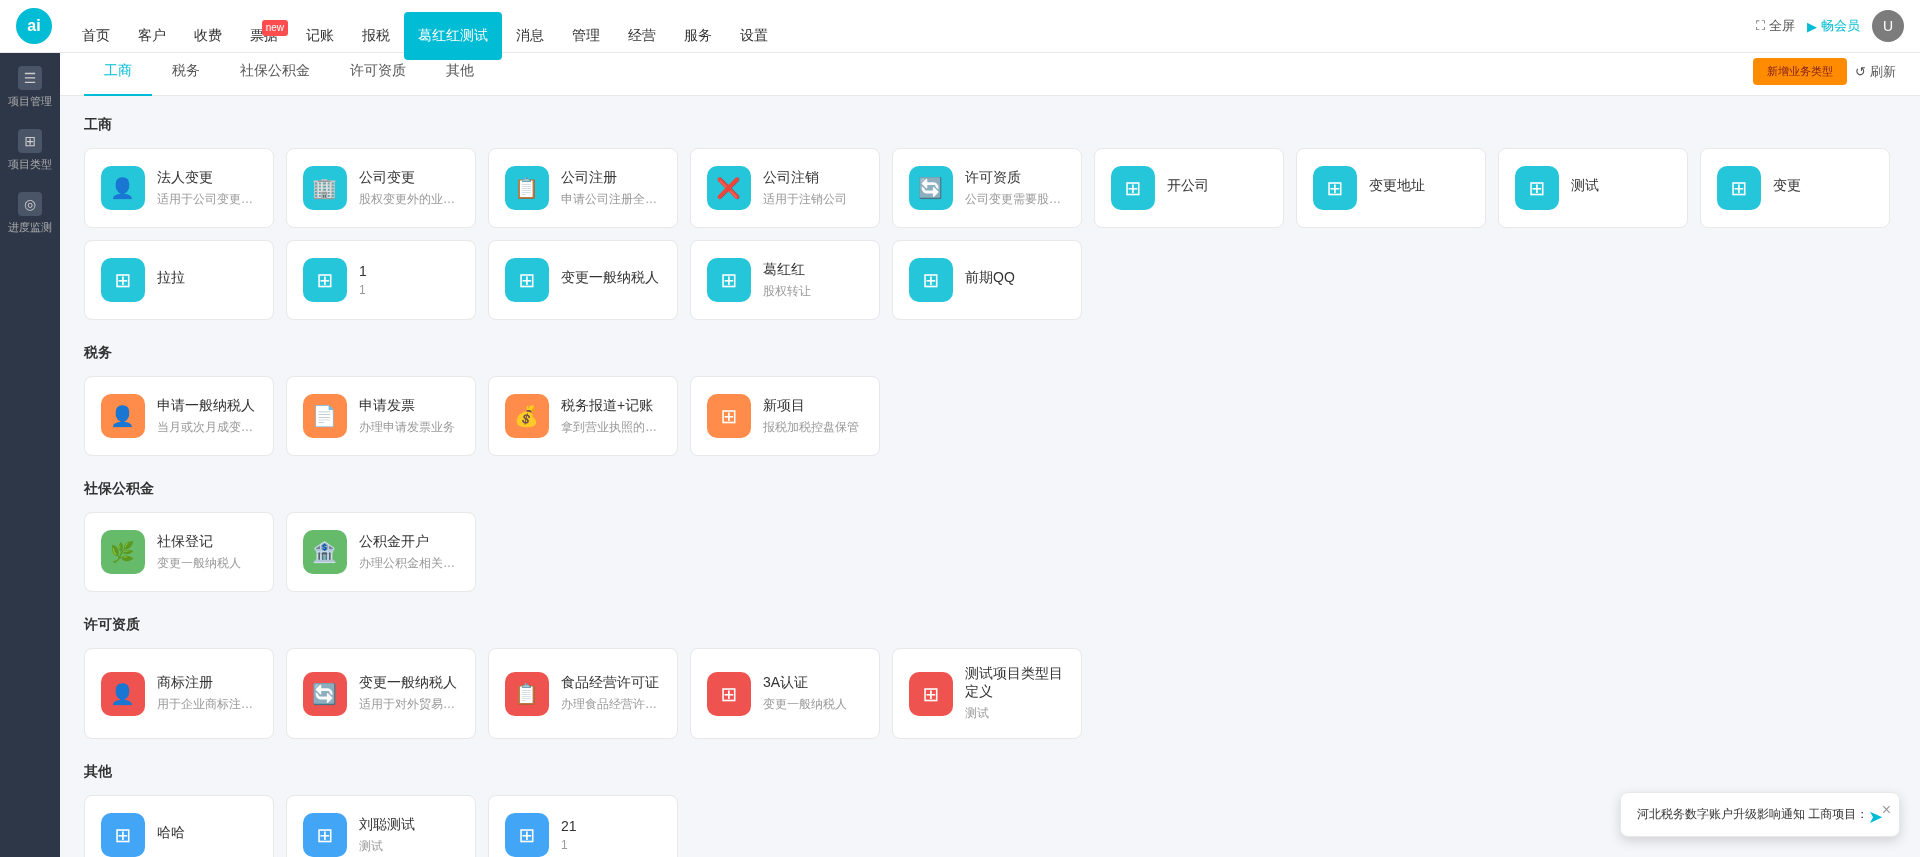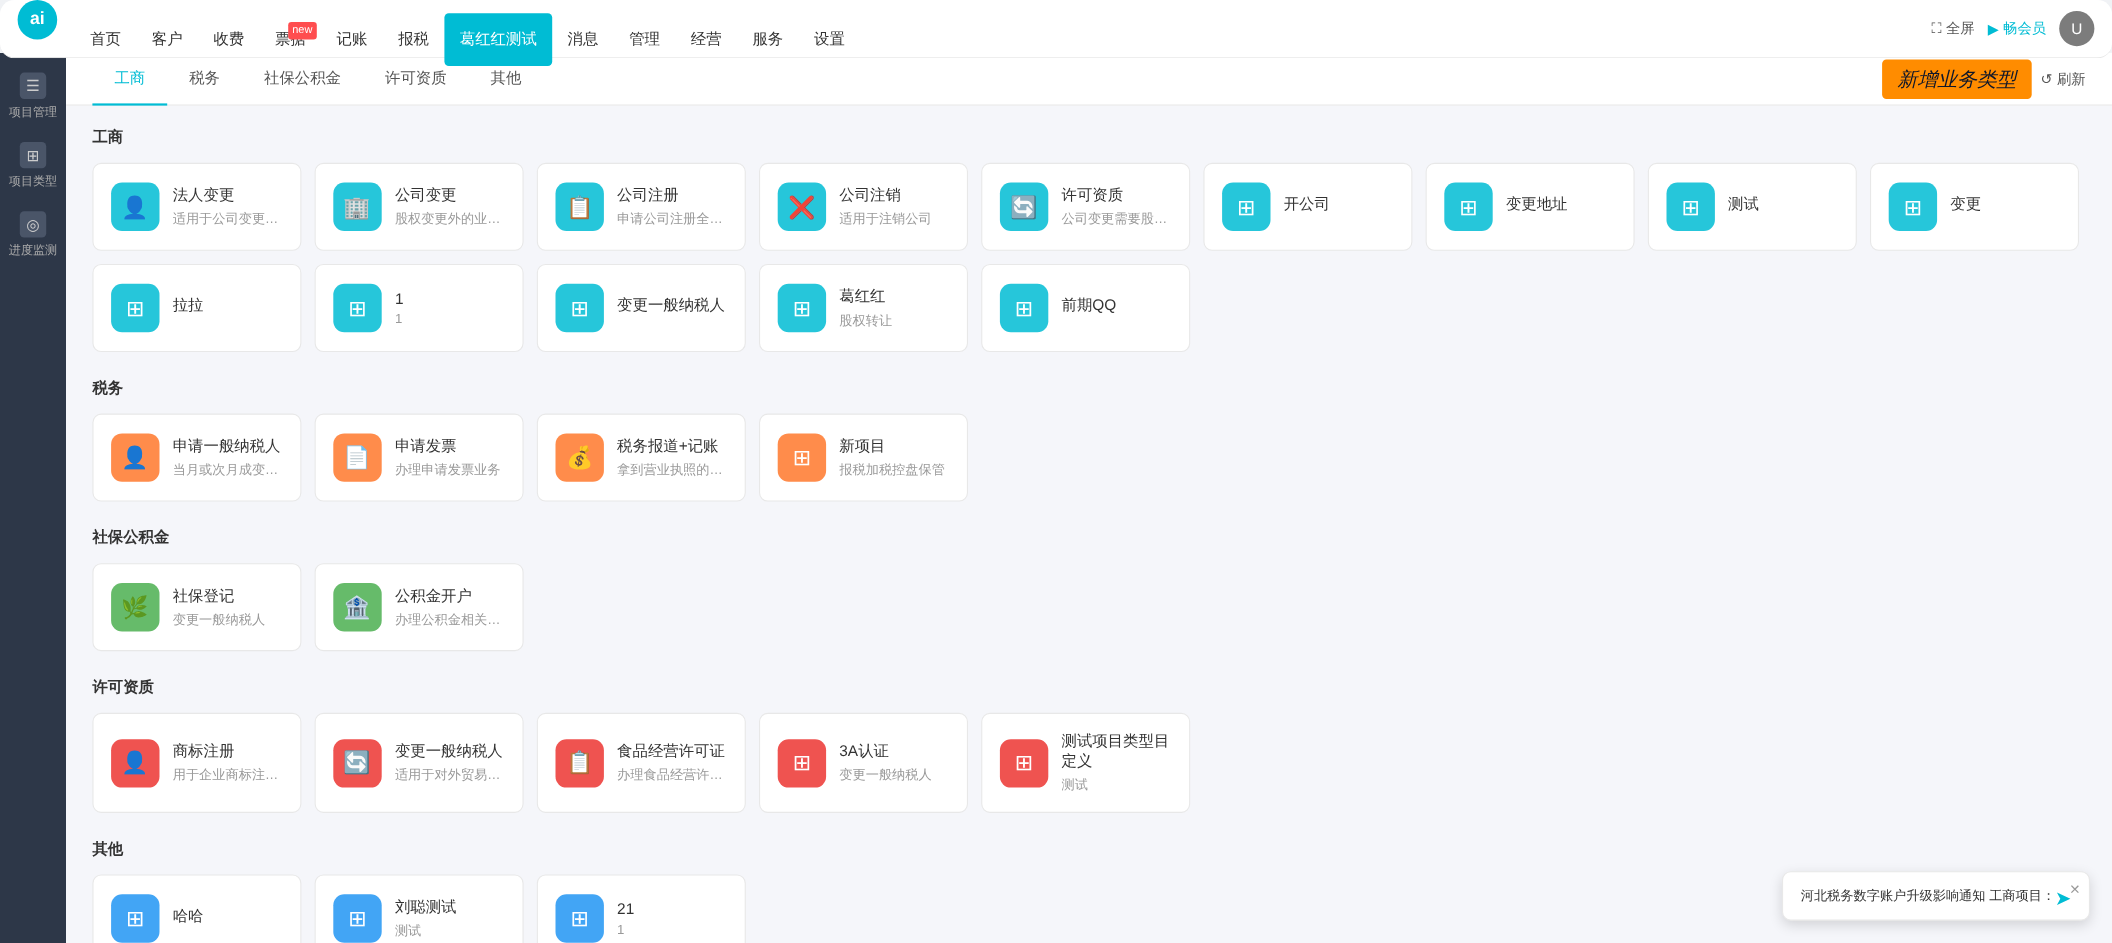--- a/index.html
+++ b/index.html
@@ -3,26 +3,26 @@
   <meta charset="utf-8">
   <style>
     * { box-sizing: border-box; margin: 0; padding: 0; }
     body { font-family: 'Microsoft YaHei', Arial, sans-serif; font-size: 14px; background: #f0f2f5; color: #333; }
 
     
     .top-nav {
       background: #fff;
       height: 53px;
       display: flex;
+      align-items: center;
       padding: 0 16px;
       border-bottom: 1px solid #e8e8e8;
       position: fixed;
       top: 0; left: 0; right: 0;
       z-index: 100;
-      border-radius: 13px;
     }
     .nav-logo {
       width: 36px; height: 36px;
       background: #00bcd4;
       border-radius: 50%;
       display: flex; align-items: center; justify-content: center;
       color: white; font-weight: bold; font-size: 16px;
       margin-right: 16px;
       flex-shrink: 0;
     }
@@ -135,27 +135,26 @@
     .tab-item.active {
       color: #00bcd4;
       border-bottom: 2px solid #00bcd4;
     }
     .tabs-right {
       margin-left: auto;
       display: flex; align-items: center; gap: 8px;
     }
     .btn-new-type {
       background: #ff8c00;
-      color: #0f172a;
+      color: #7f1d1d;
       border: none;
       padding: 6px 14px;
       border-radius: 4px;
       cursor: pointer;
-      font-size: 18px;
-      font-style: italic;
+      font-size: 11px;
     }
     .btn-refresh {
       background: none;
       border: none;
       color: #555;
       cursor: pointer;
       font-size: 13px;
       display: flex; align-items: center; gap: 4px;
     }
 

